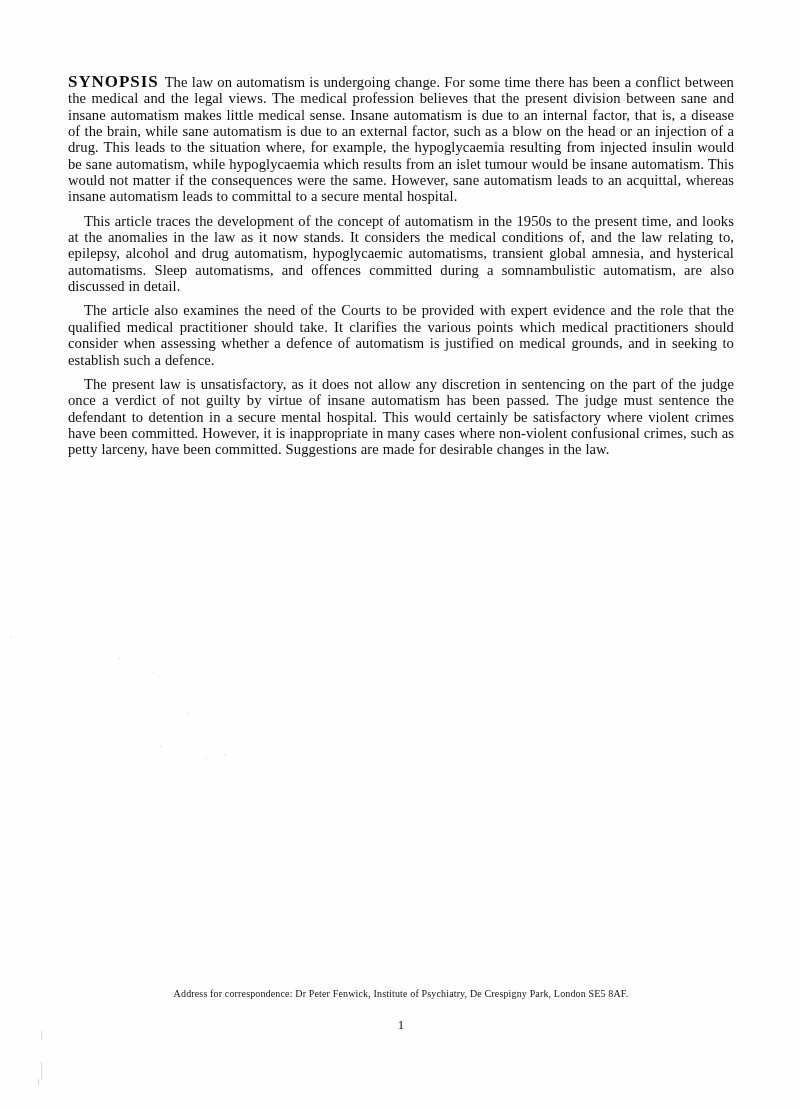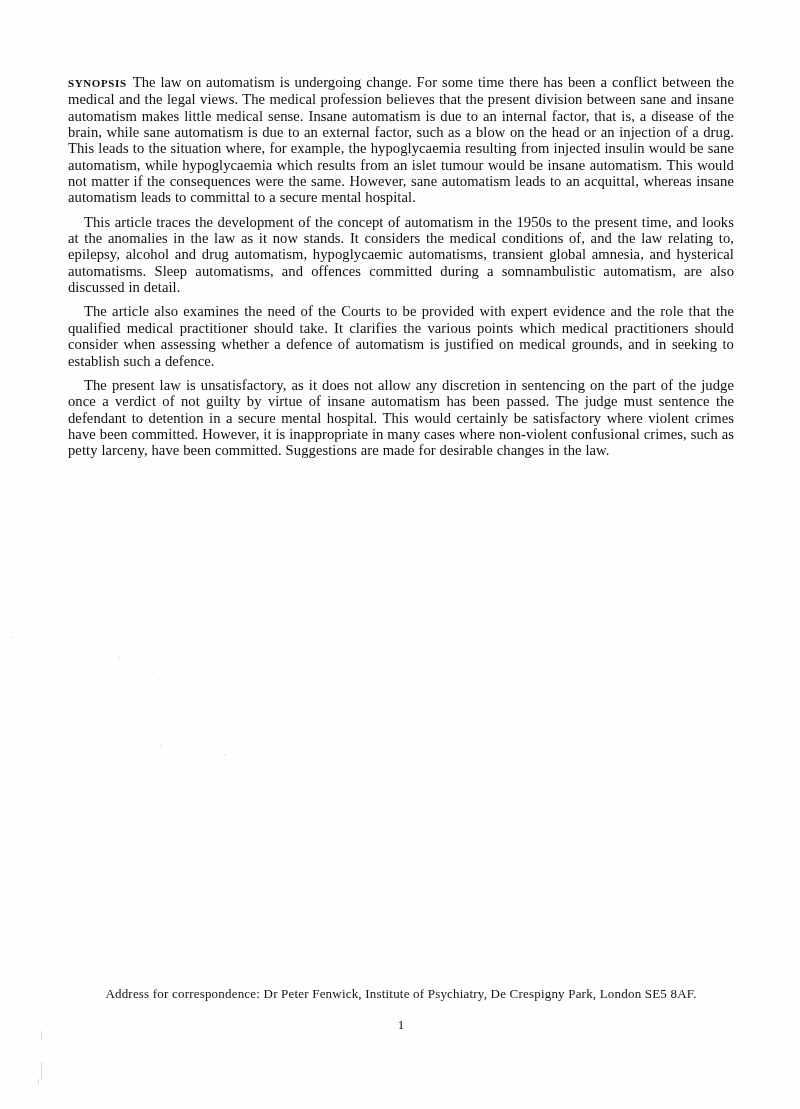--- a/index.html
+++ b/index.html
@@ -58,34 +58,34 @@
   .para + .para {
     margin-top: 8px;
   }
 
   .para.indent {
     text-indent: 16px;
   }
 
   .synopsis-label {
     font-variant: small-caps;
-    font-size: 11px;
+    font-size: 17px;
     letter-spacing: 0.055em;
     font-weight: 600;
     padding-right: 6px;
   }
 
   
   .footer-note {
     position: absolute;
     left: 68px;
     top: 987px;
     width: 666px;
     text-align: center;
-    font-size: 13px;
+    font-size: 10px;
     line-height: 14px;
     letter-spacing: 0.015em;
     color: #131313;
   }
 
   .page-number {
     position: absolute;
     left: 68px;
     top: 1017px;
     width: 666px;

